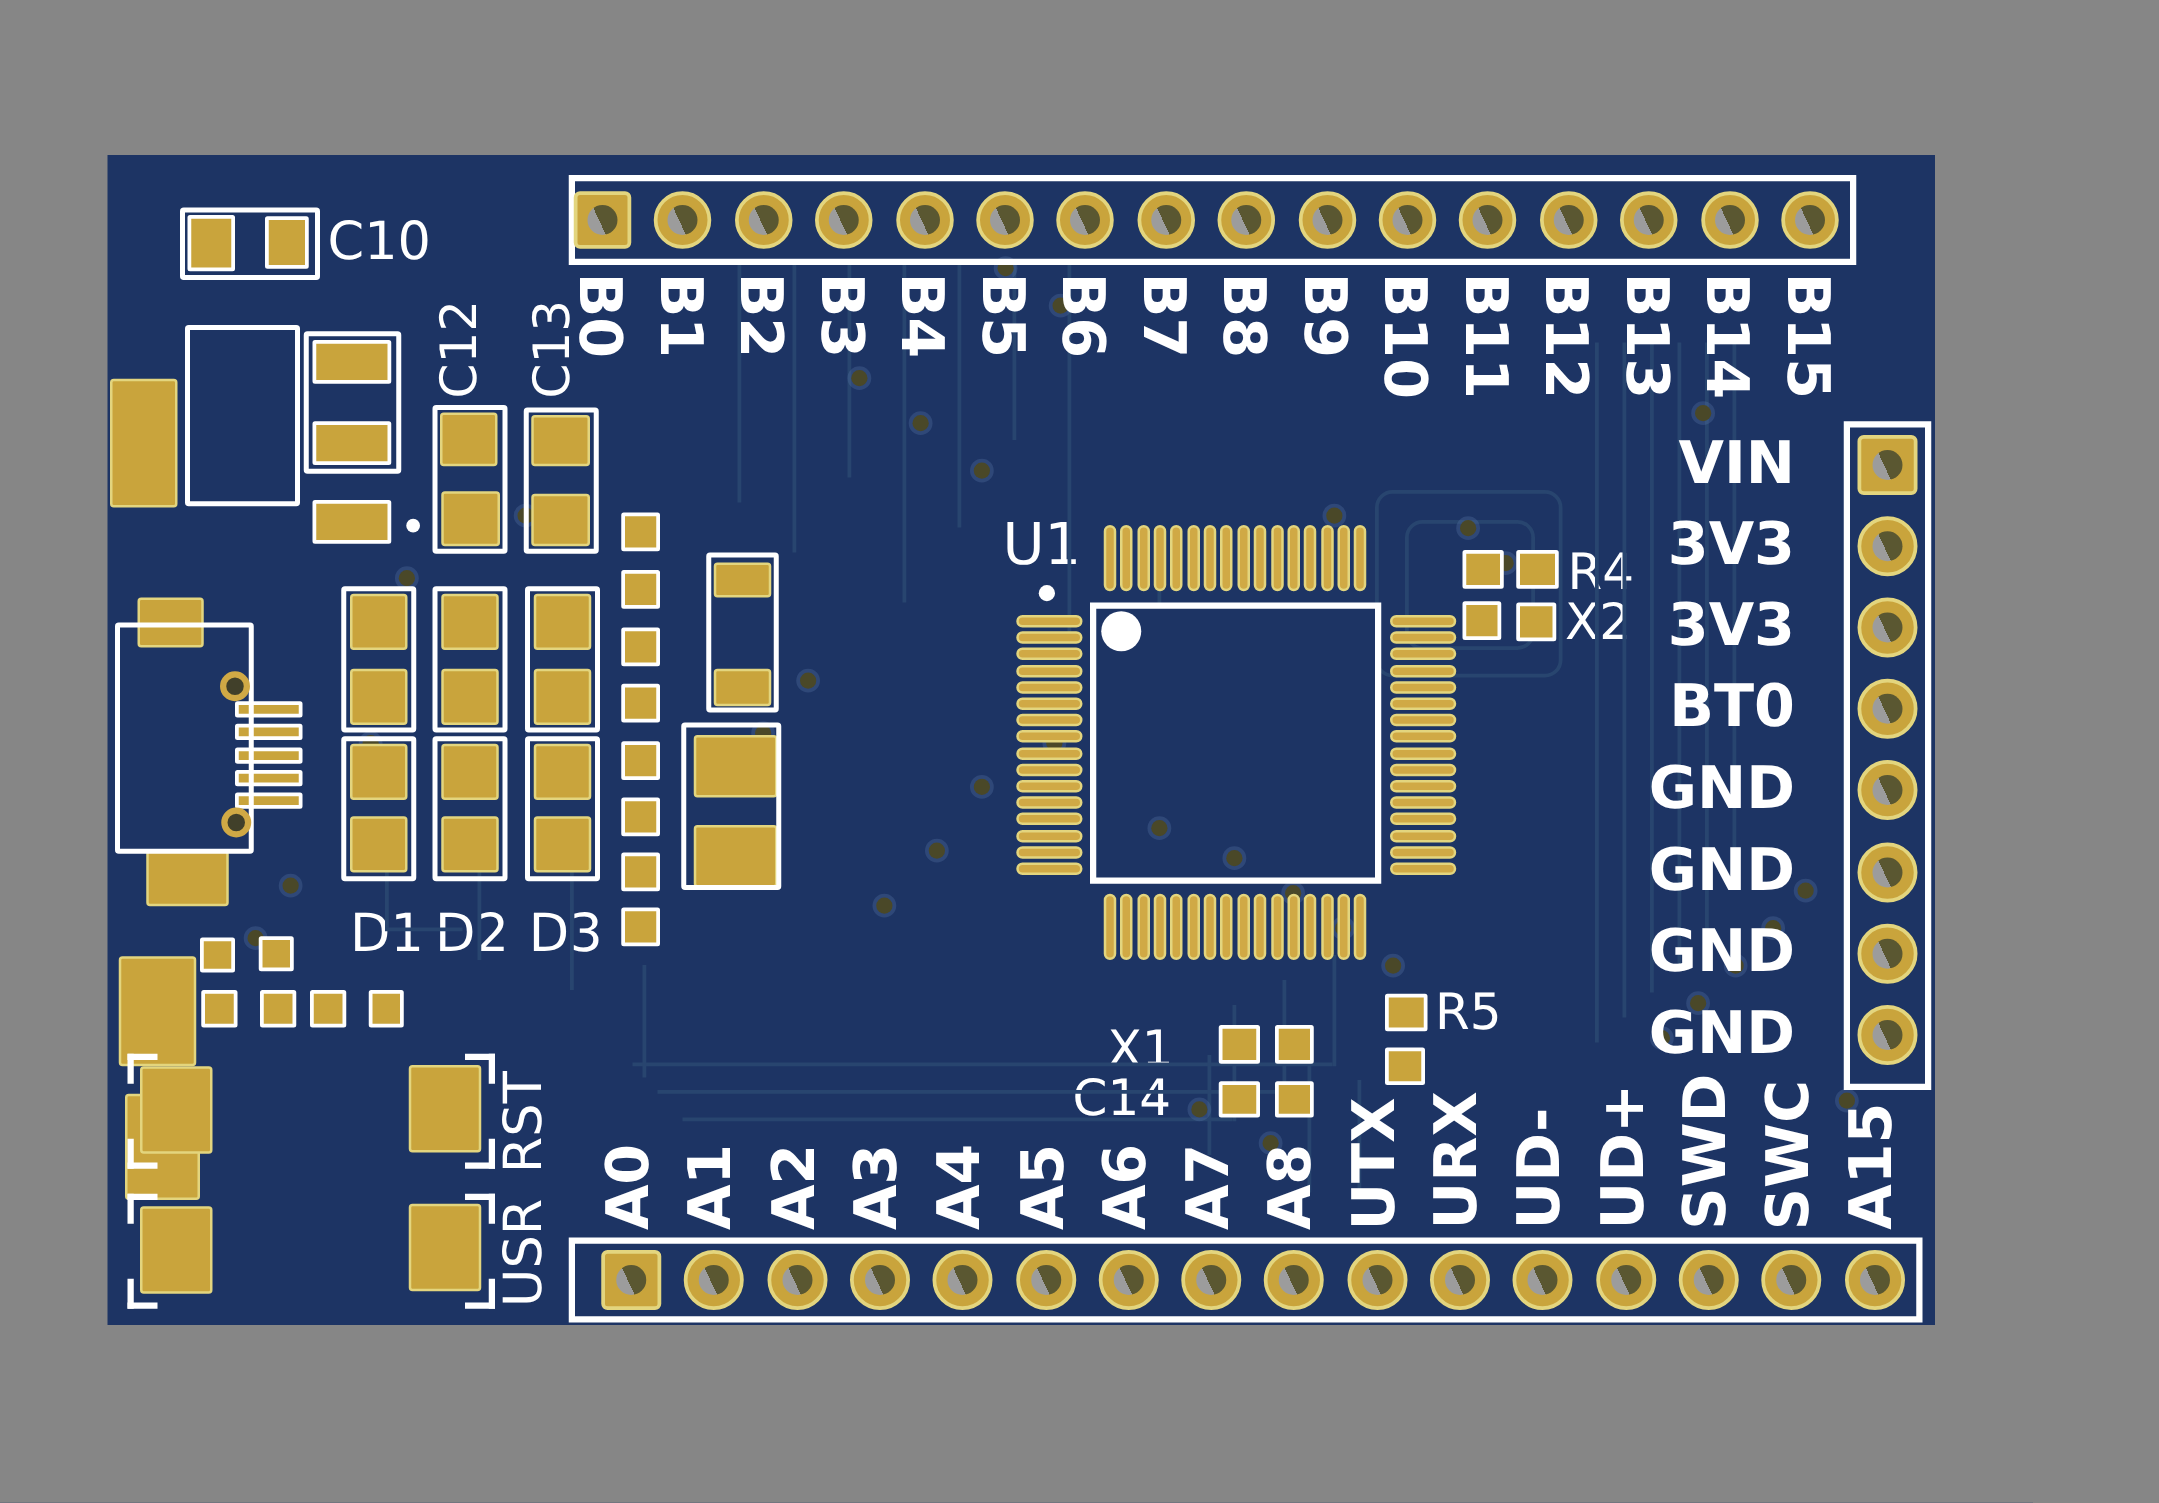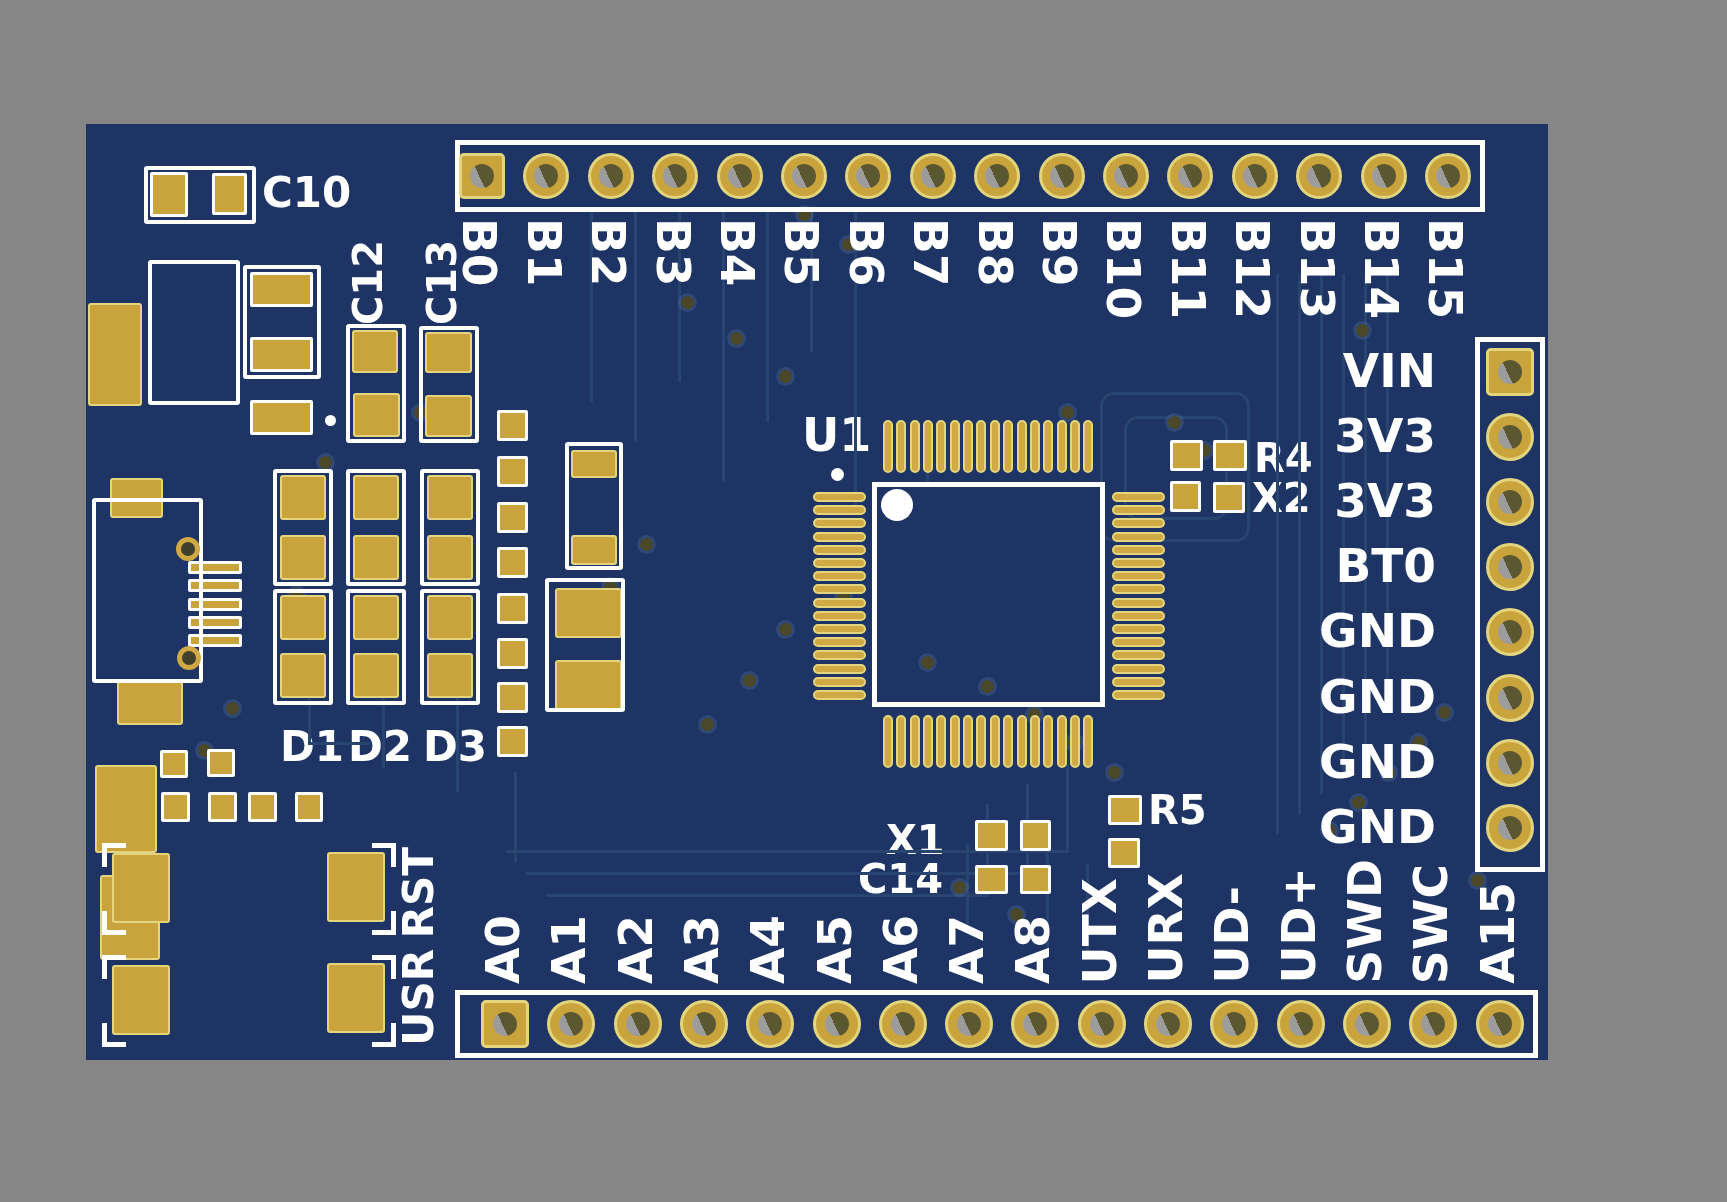--- a/index.html
+++ b/index.html
@@ -11,21 +11,21 @@
   .via{position:absolute;width:13px;height:13px;border-radius:50%;background:var(--via,#4a4828);
        box-shadow:0 0 0 3px rgba(90,120,170,.30);}
   .hole{position:absolute;border-radius:50%;background:var(--gold,#c9a43c);border:3px solid var(--goldedge,#e3d57e);box-sizing:border-box;}
   .hole.sq{border-radius:5px;}
   .drill{position:absolute;width:24px;height:24px;border-radius:50%;
          background:linear-gradient(65deg,#9c9c9c 42%,#5a5731 42%);}
   .hbox{position:absolute;border:5px solid var(--silk,#fff);box-sizing:border-box;}
   .pin{position:absolute;color:var(--silk,#fff);font-weight:bold;font-size:47px;line-height:1.05;white-space:nowrap;}
   .vdown{writing-mode:vertical-rl;}
   .vup{writing-mode:vertical-rl;transform:rotate(180deg);}
-  .lbl{position:absolute;color:var(--silk,#fff);font-weight:bold;font-size:42px;line-height:1;white-space:nowrap;}
+  .lbl{position:absolute;color:var(--silk,#fff);font-weight:normal;font-size:42px;line-height:1;white-space:nowrap;}
   .lbl.sm{font-size:40px;}
   .smd{position:absolute;background:var(--gold,#c9a43c);border:2px solid var(--goldedge,#e3d57e);box-sizing:border-box;border-radius:3px;}
   .smd.w{border:3px solid var(--silk,#fff);border-radius:2px;}
   .slot{position:absolute;background:var(--gold2,#d0a945);border:2px solid var(--goldedge,#e0cf6f);box-sizing:border-box;border-radius:6px;}
   .obox{position:absolute;border:4px solid var(--silk,#fff);box-sizing:border-box;border-radius:3px;}
   .dot{position:absolute;border-radius:50%;background:var(--silk,#fff);}
   .bc{position:absolute;width:24px;height:24px;box-sizing:border-box;}
   .bc.tl{border-top:5px solid #fff;border-left:5px solid #fff;}
   .bc.tr{border-top:5px solid #fff;border-right:5px solid #fff;}
   .bc.bl{border-bottom:5px solid #fff;border-left:5px solid #fff;}

